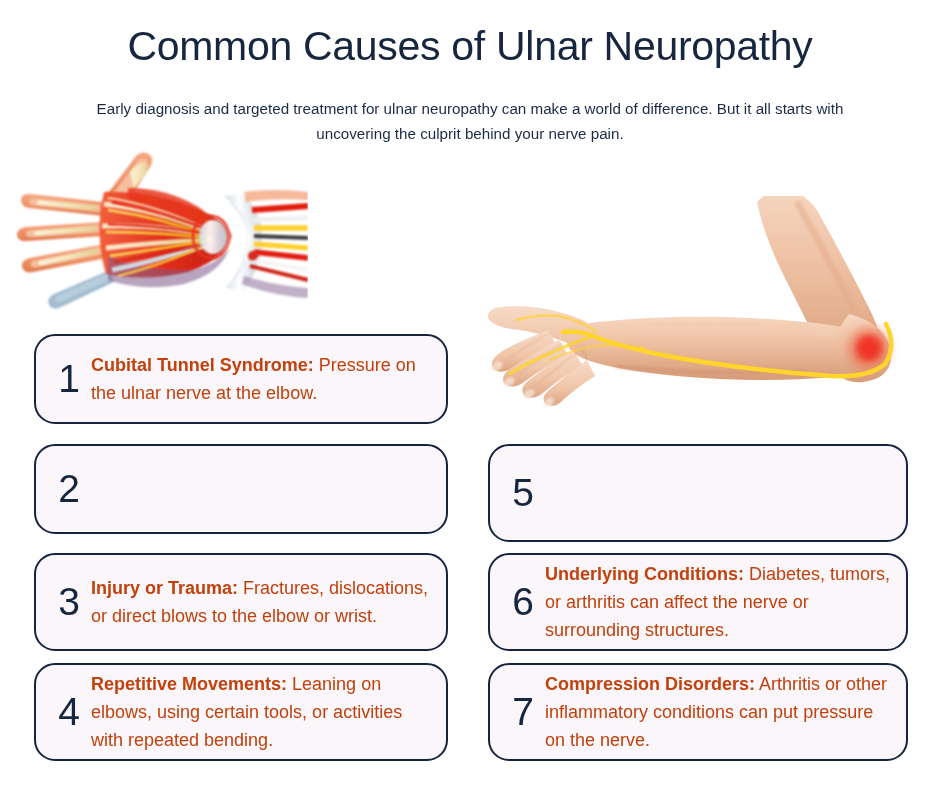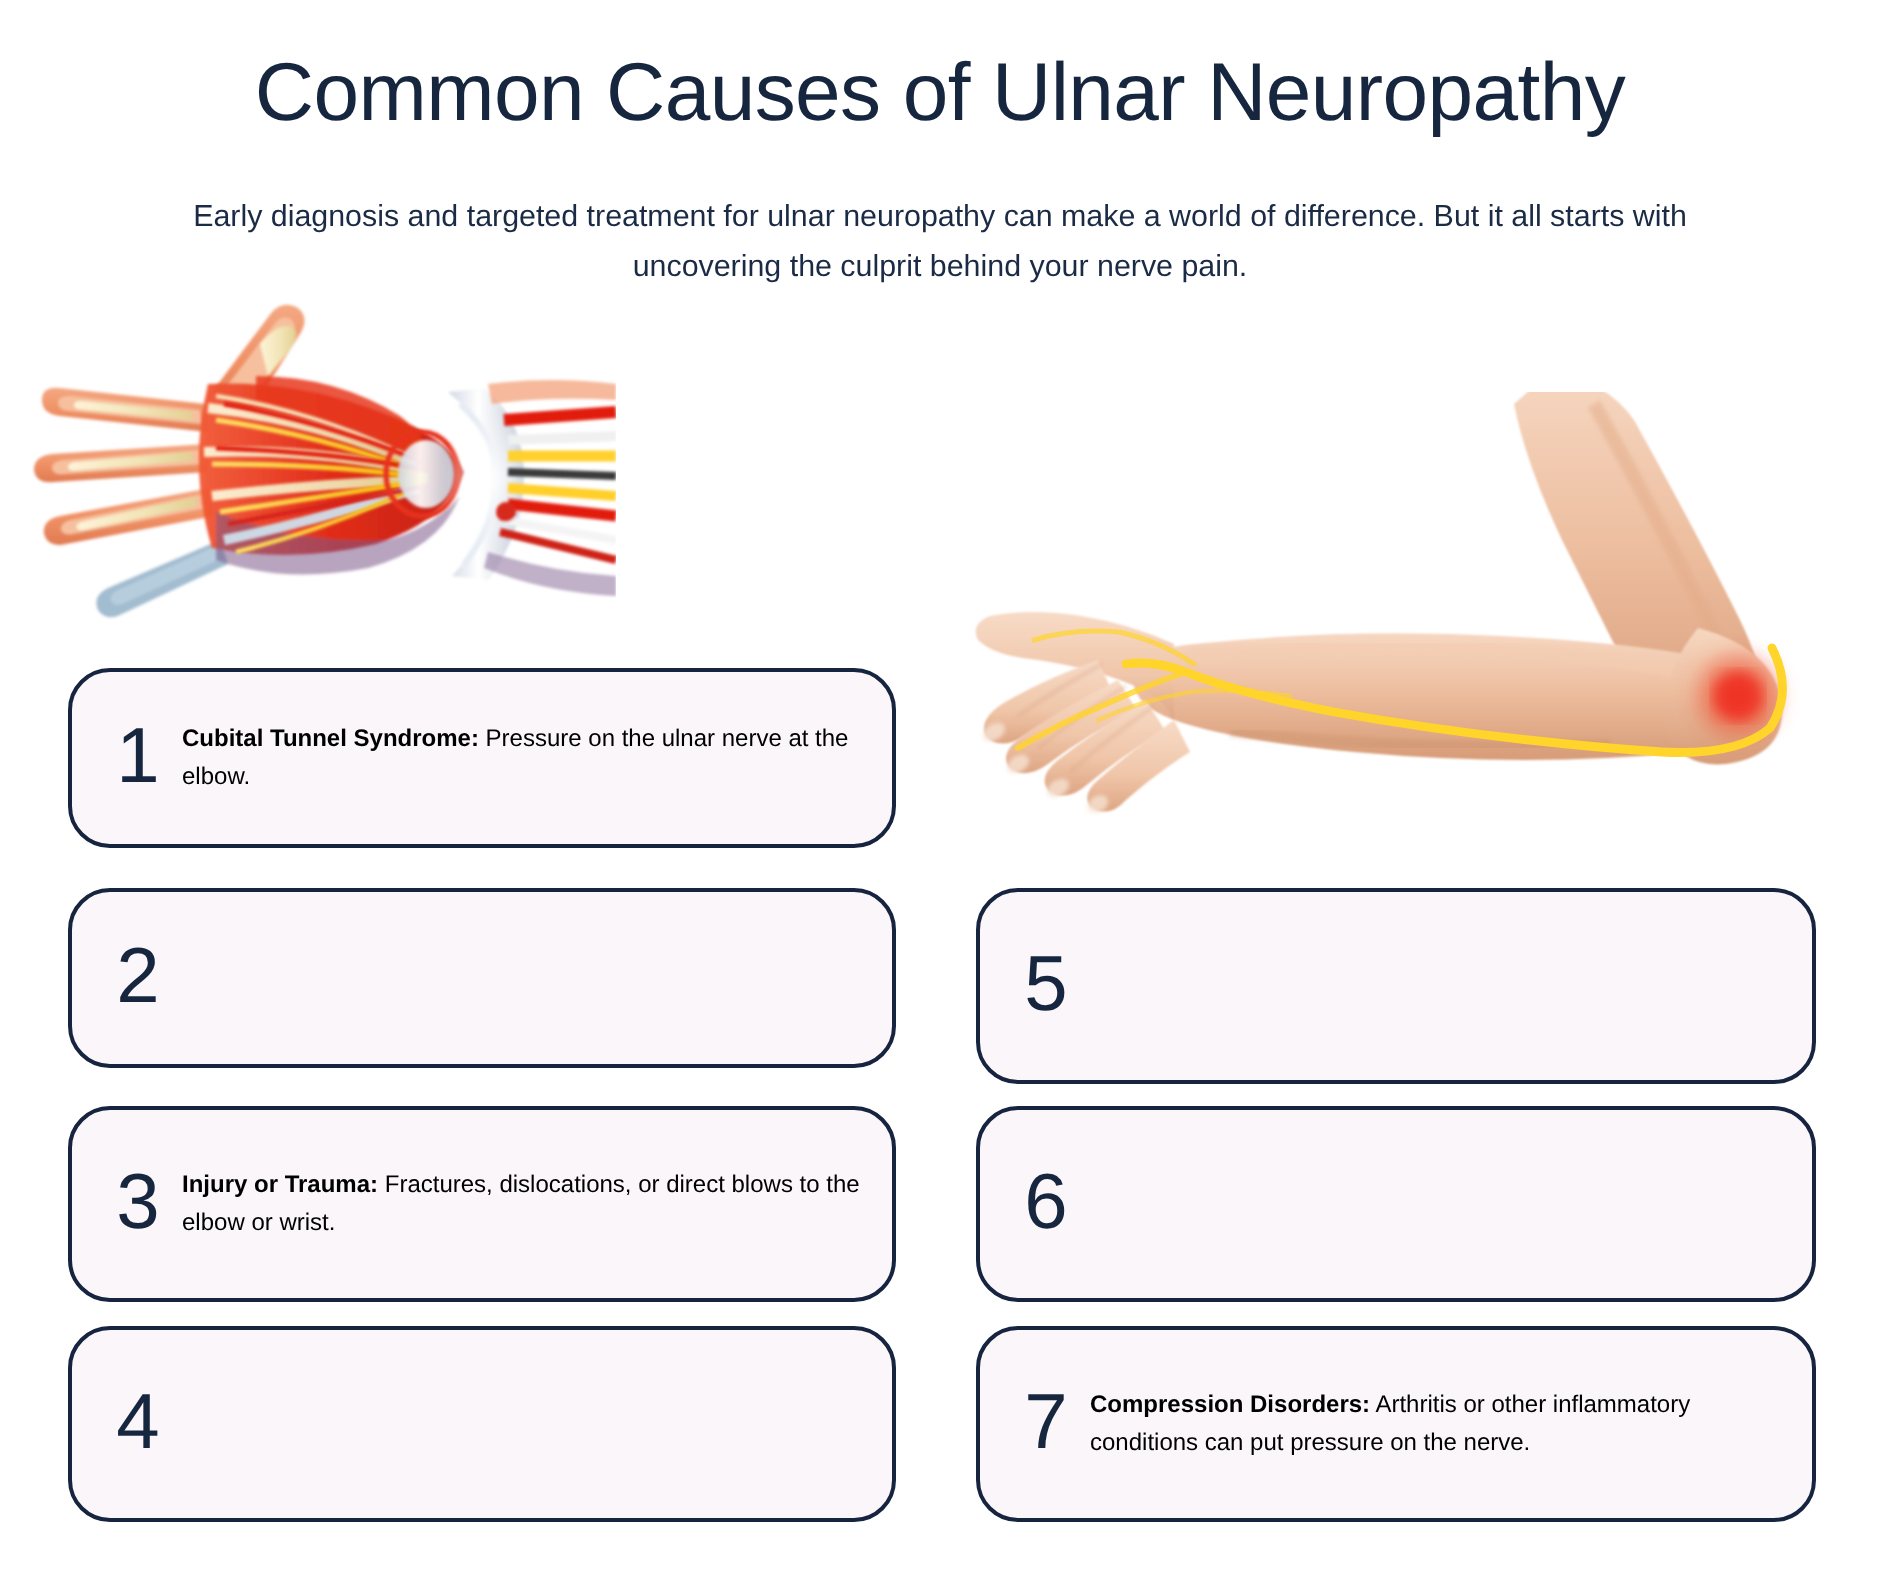--- a/index.html
+++ b/index.html
@@ -78,23 +78,23 @@
     width: 34px;
     text-align: center;
     font-size: 39px;
     font-weight: 300;
     color: #17263f;
     line-height: 1;
     padding-bottom: 2px;
   }
   .card-text {
     flex: 1 1 auto;
-    font-size: 12px;
+    font-size: 18px;
     line-height: 1.56;
-    color: #000000;
+    color: #c2410c;
     padding-left: 5px;
   }
   .card-text b {
     font-weight: 700;
   }
 
   
   #card-1 { left: 34px;  top: 334px; width: 414px; height: 90px; }
   #card-2 { left: 34px;  top: 444px; width: 414px; height: 90px; }
   #card-3 { left: 34px;  top: 553px; width: 414px; height: 98px; }
@@ -338,28 +338,34 @@
 
   <div class="card" id="card-3">
     <div class="card-num">3</div>
     <div class="card-text">
       <b>Injury or Trauma:</b><span> Fractures, dislocations, or direct blows to the elbow or wrist.</span>
     </div>
   </div>
 
   <div class="card" id="card-4">
     <div class="card-num">4</div>
+    <div class="card-text">
+      <b>Repetitive Movements:</b><span> Leaning on elbows, using certain tools, or activities with repeated bending.</span>
+    </div>
   </div>
 
   <div class="card" id="card-5">
     <div class="card-num">5</div>
   </div>
 
   <div class="card" id="card-6">
     <div class="card-num">6</div>
+    <div class="card-text">
+      <b>Underlying Conditions:</b><span> Diabetes, tumors, or arthritis can affect the nerve or surrounding structures.</span>
+    </div>
   </div>
 
   <div class="card" id="card-7">
     <div class="card-num">7</div>
     <div class="card-text">
       <b>Compression Disorders:</b><span> Arthritis or other inflammatory conditions can put pressure on the nerve.</span>
     </div>
   </div>
 
 </div>

